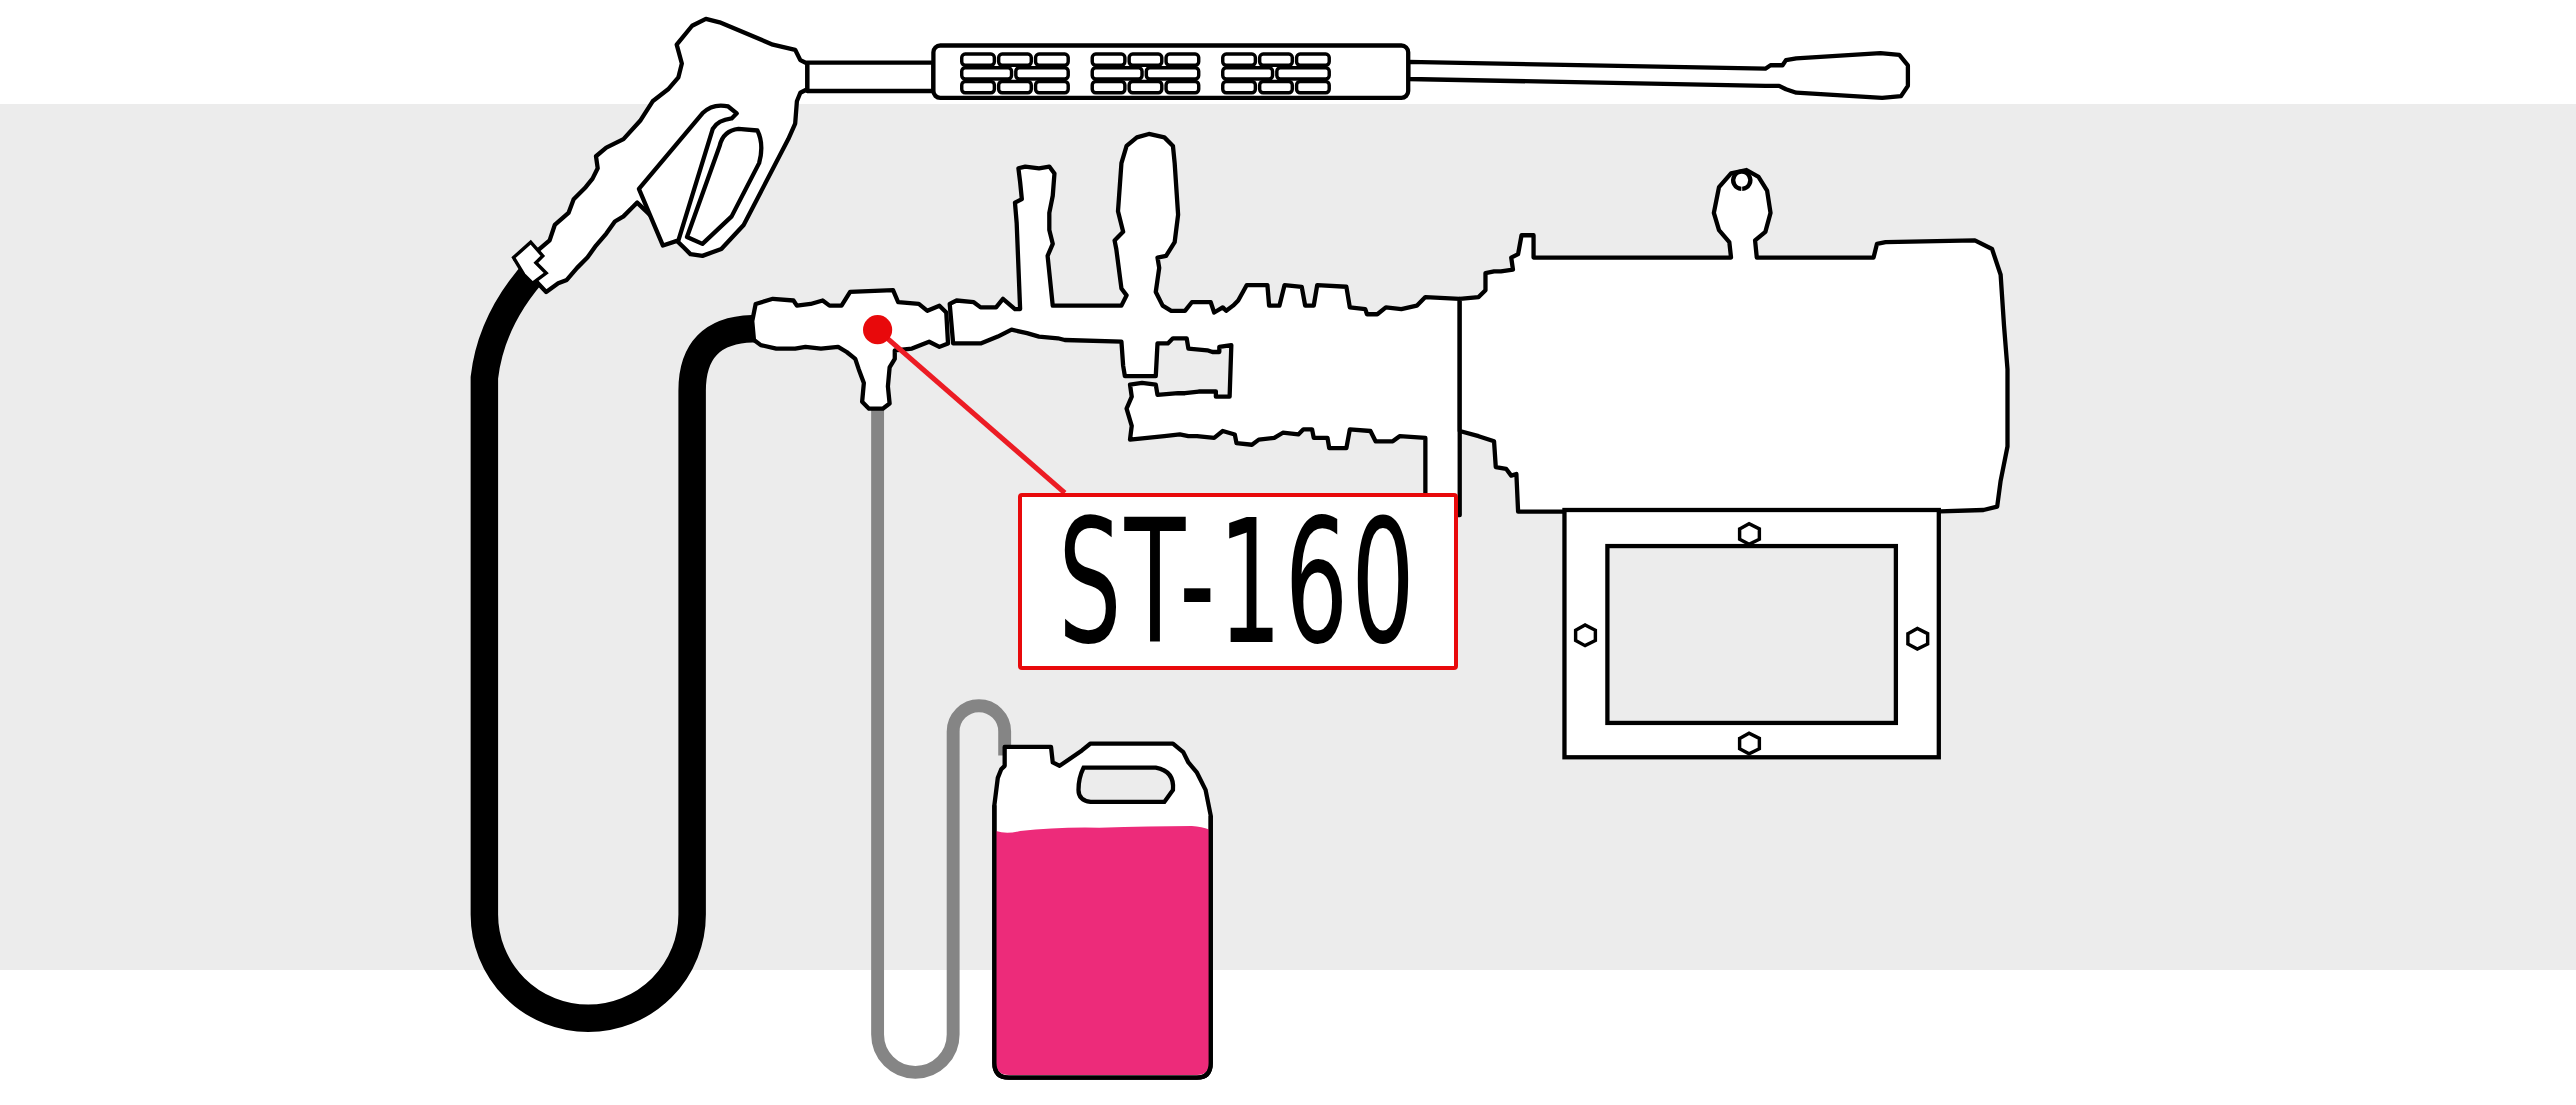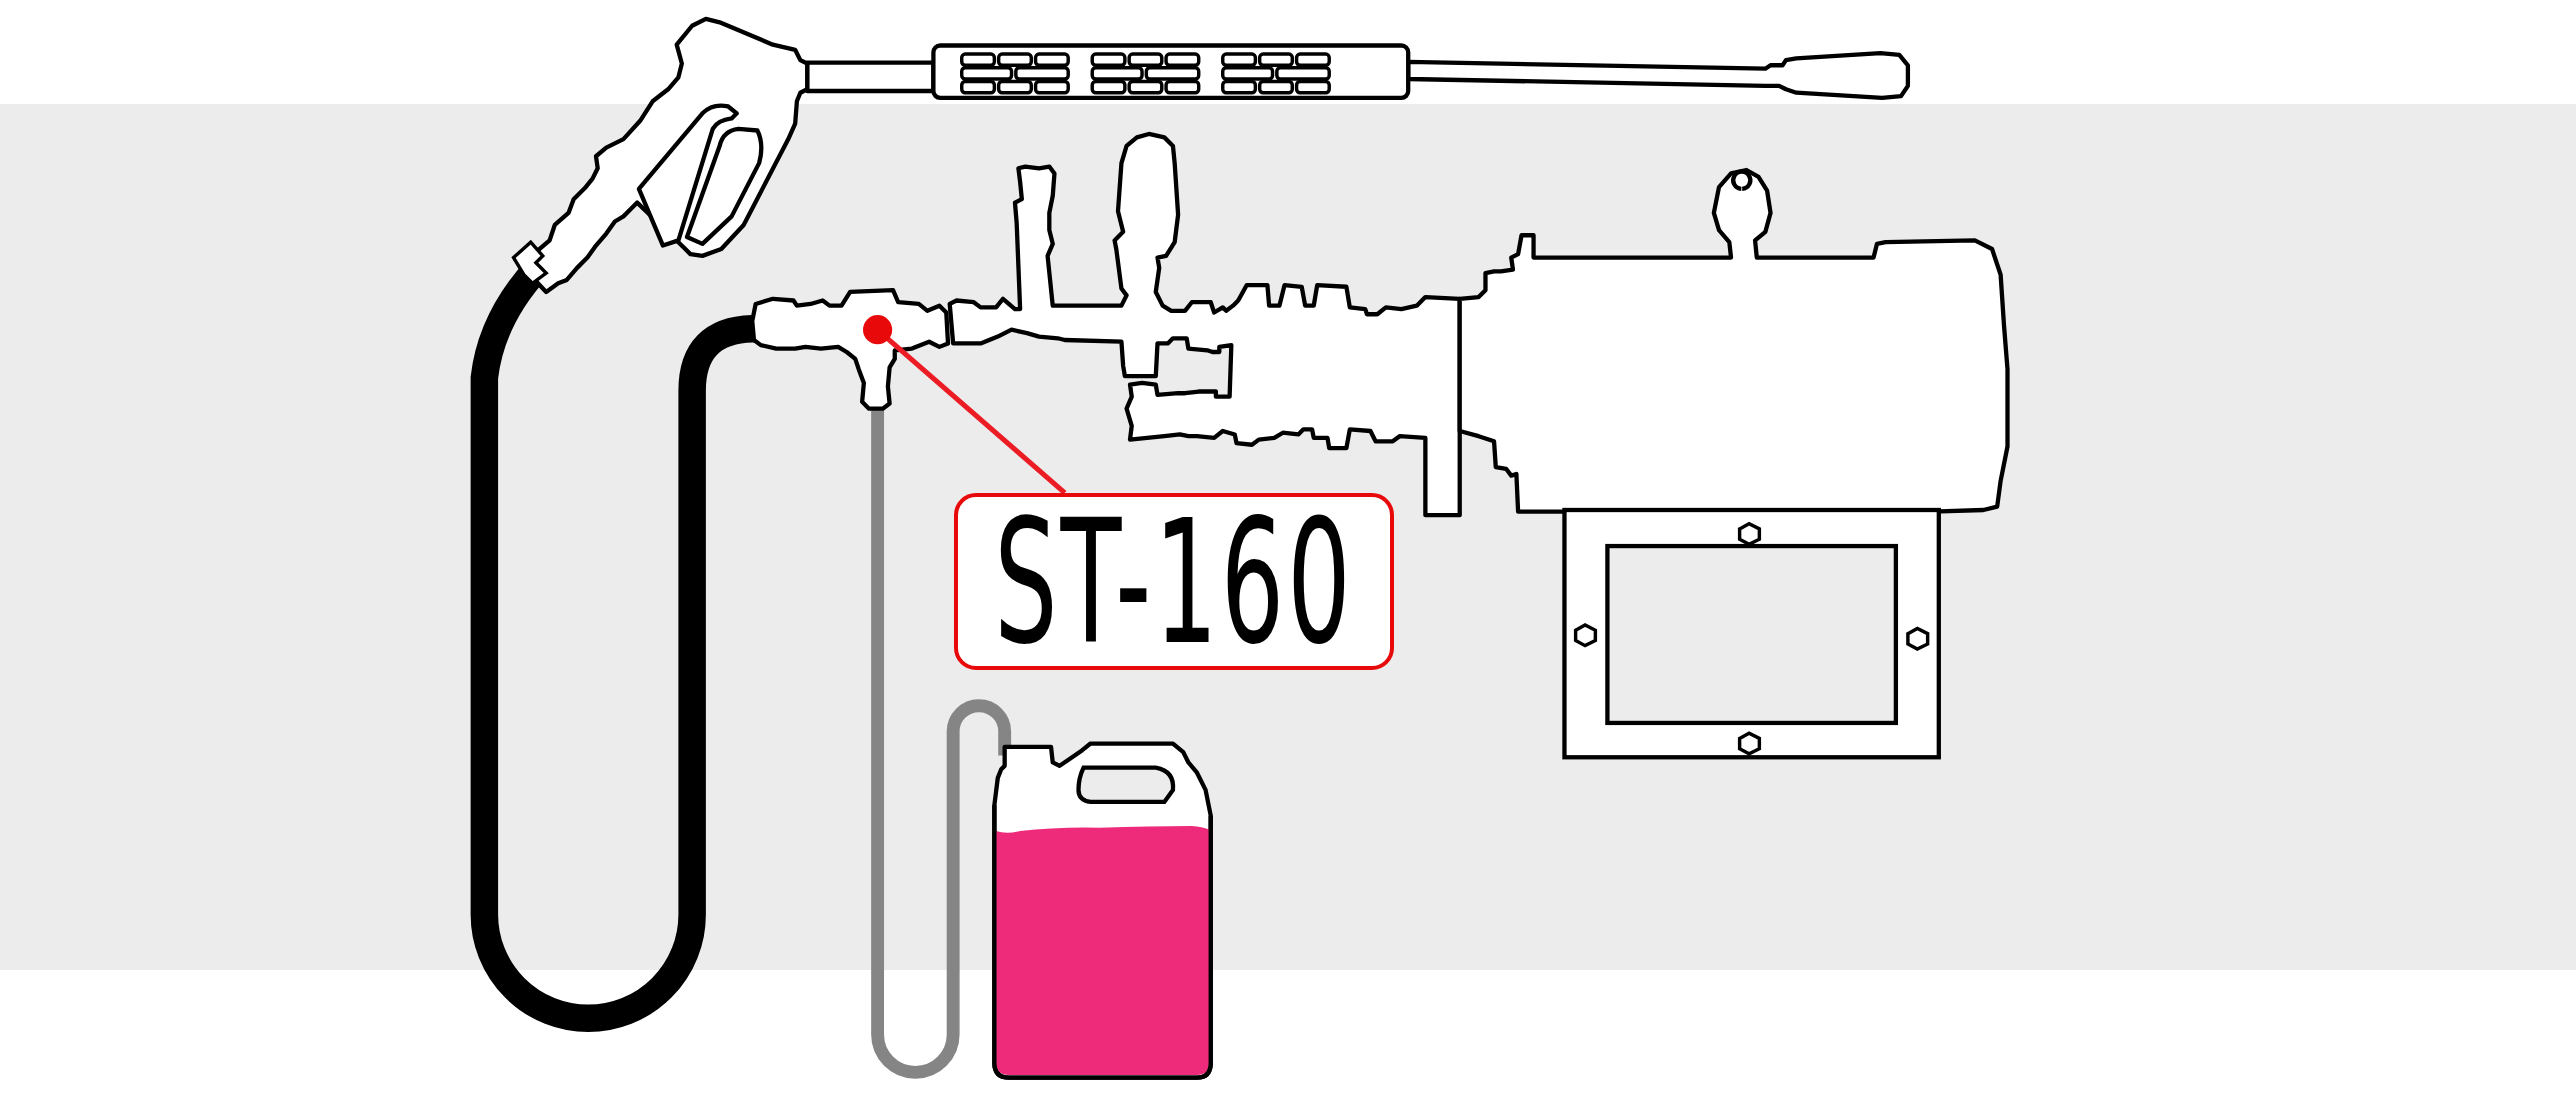--- a/index.html
+++ b/index.html
@@ -1,21 +1,21 @@
 <!DOCTYPE html>
 <html style="font-size:13.7px"><head>
 <meta charset="utf-8">
 <style>
   html, body { margin:0; padding:0; background:#ffffff; }
   body { width:2576px; height:1105px; position:relative; overflow:hidden; font-family:"Liberation Sans", sans-serif; }
   .band { position:absolute; left:0; top:104px; width:2576px; height:866px; background:#ececec; }
   svg.scene { position:absolute; left:0; top:0; }
   .label-box {
-    position:absolute; left:954px; top:493px; width:440px; height:177px;
-    background:#ffffff; border:4.3px solid #e8090b; border-radius:22px; box-sizing:border-box;
+    position:absolute; left:1018px; top:493px; width:440px; height:177px;
+    background:#ffffff; border:4.3px solid #e8090b; border-radius:4px; box-sizing:border-box;
     display:flex; align-items:center; justify-content:center;
   }
   .label-text {
     font-family:"DejaVu Sans", sans-serif; font-size:172px; line-height:1; color:#000;
     transform:scaleX(0.58); letter-spacing:5.2px; white-space:nowrap; margin-top:3.4px;
   }
 </style>
 </head>
 <body>
 

